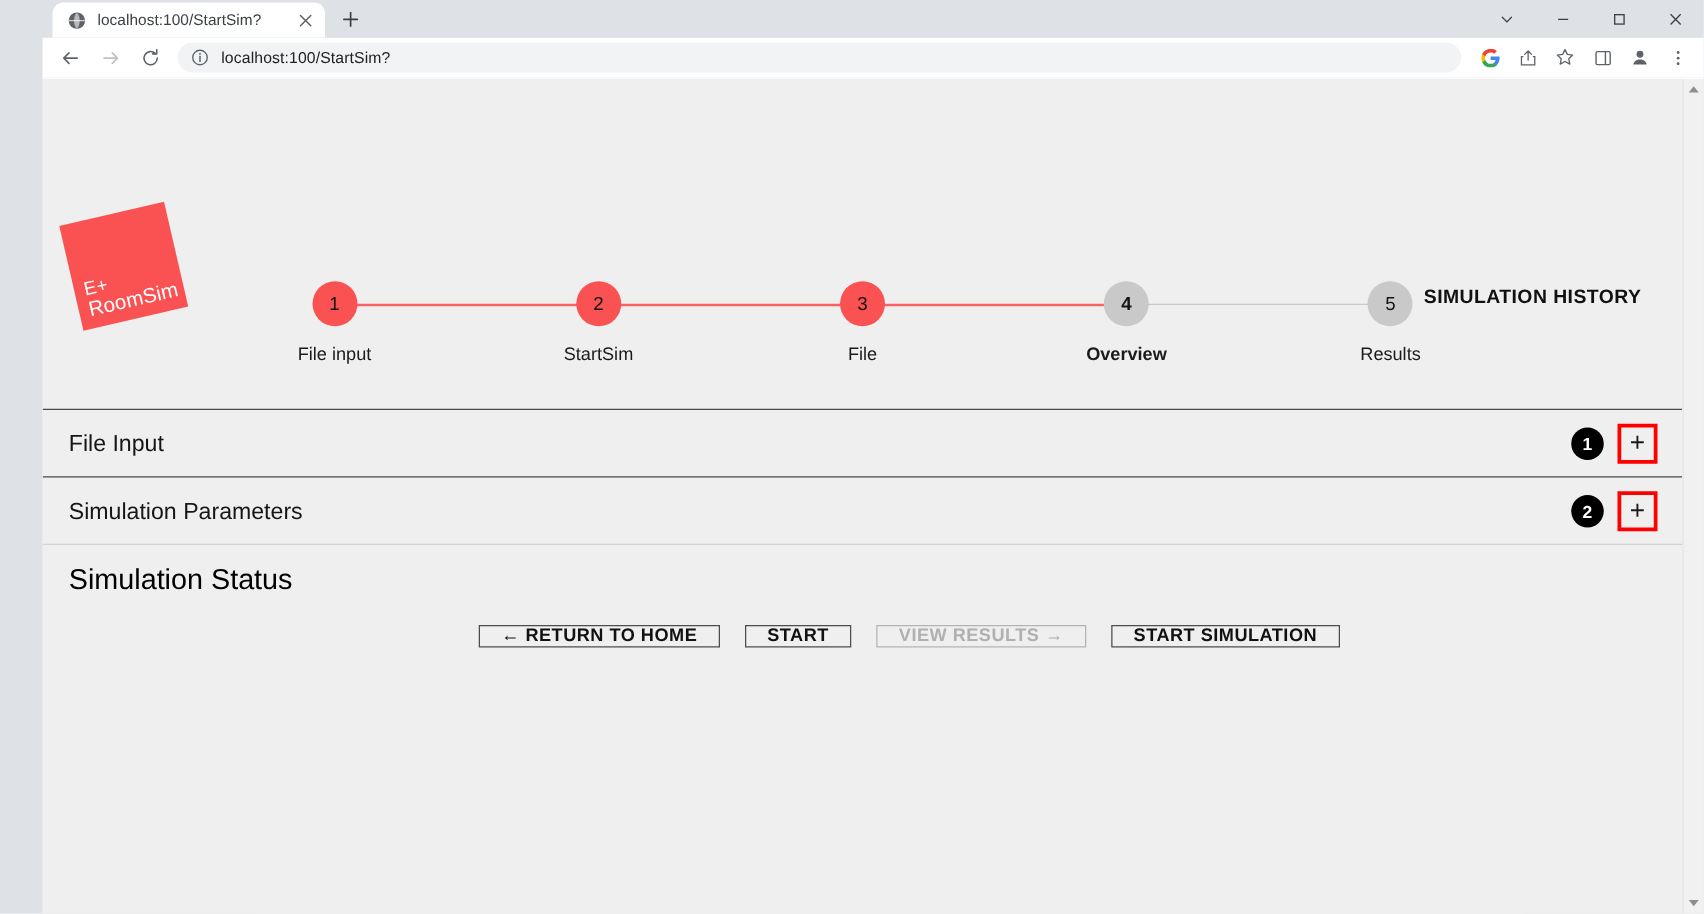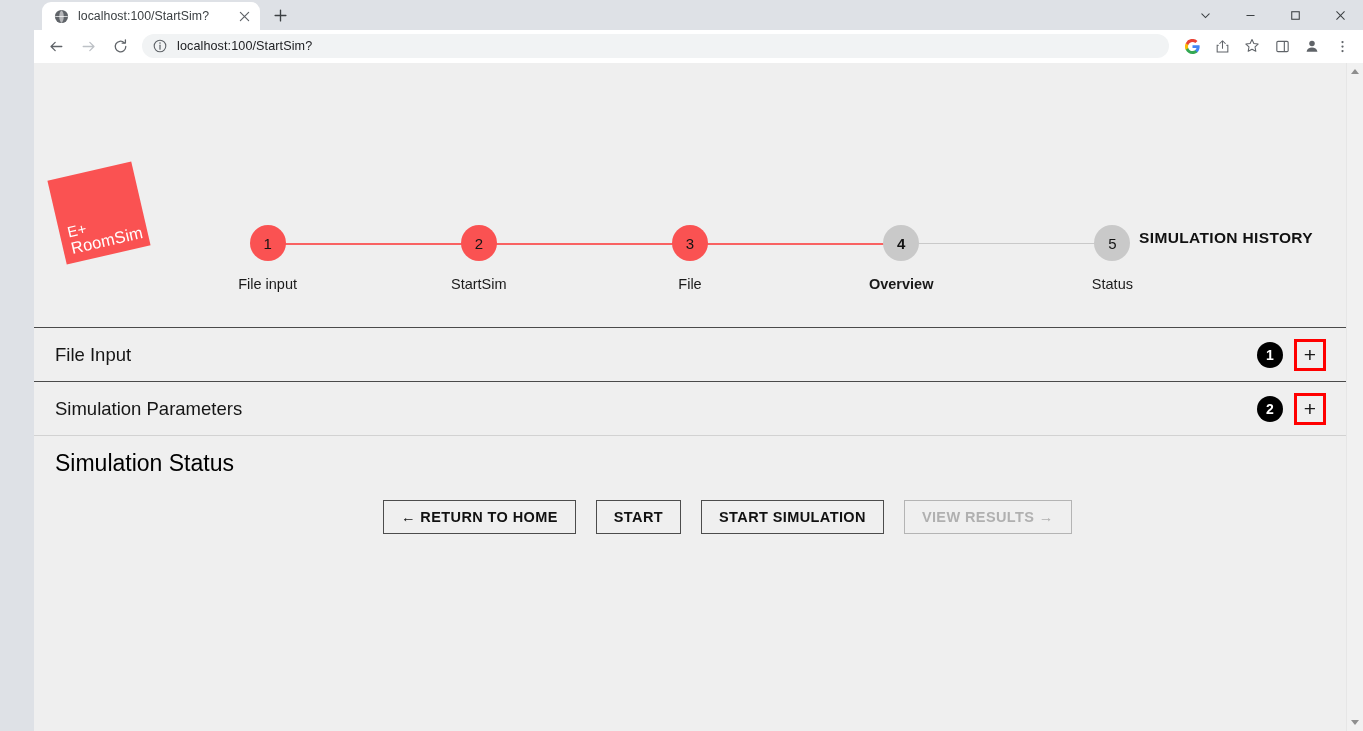--- a/index.html
+++ b/index.html
@@ -176,21 +176,21 @@
 
   
   .status-title {
     font-size: 23px; color: #000000; padding: 14px 0 0 21px; font-weight: normal;
   }
   .btn-row {
     display: flex; align-items: center; gap: 20px;
     padding: 23px 0 0 349px;
   }
   .btn {
-    height: 34px; padding: 0 17px;
+    height: 18px; padding: 0 17px;
     border: 1px solid #4c4c4c; background: #efefef;
     font-size: 14.5px; font-weight: bold; color: #111111;
     letter-spacing: .4px; display: flex; align-items: center; justify-content: center;
     white-space: nowrap;
   }
   .btn.disabled { border-color: #b4b4b4; color: #b0b0b0; }
 </style>
 </head>
 <body>
 
@@ -345,21 +345,21 @@
         </div>
 
         <div class="step active">
           <div class="connector gray" style="left:50%; right:-50%;"></div>
           <div class="step-circle">4</div>
           <div class="step-label">Overview</div>
         </div>
 
         <div class="step pending">
           <div class="step-circle">5</div>
-          <div class="step-label">Status</div>
+          <div class="step-label">Results</div>
         </div>
       </div>
 
       <div class="acc-wrap">
         <div class="acc-sep"></div>
 
         <div class="acc-row">
           <span class="acc-title">File Input</span>
           <span class="acc-right">
             <span class="badge">1</span>
@@ -382,22 +382,22 @@
         </div>
 
         <div class="acc-sep light"></div>
       </div>
 
       <div class="status-title">Simulation Status</div>
 
       <div class="btn-row">
         <button class="btn">← RETURN TO HOME</button>
         <button class="btn">START</button>
+        <button class="btn disabled" disabled="">VIEW RESULTS →</button>
         <button class="btn">START SIMULATION</button>
-        <button class="btn disabled" disabled="">VIEW RESULTS →</button>
       </div>
 
     </div>
 
     <div class="scrollbar">
       <span class="sb-arrow">
           <span class="sb-tri-up"></span>
         </span>
       <span class="sb-arrow">
           <span class="sb-tri-dn"></span>

